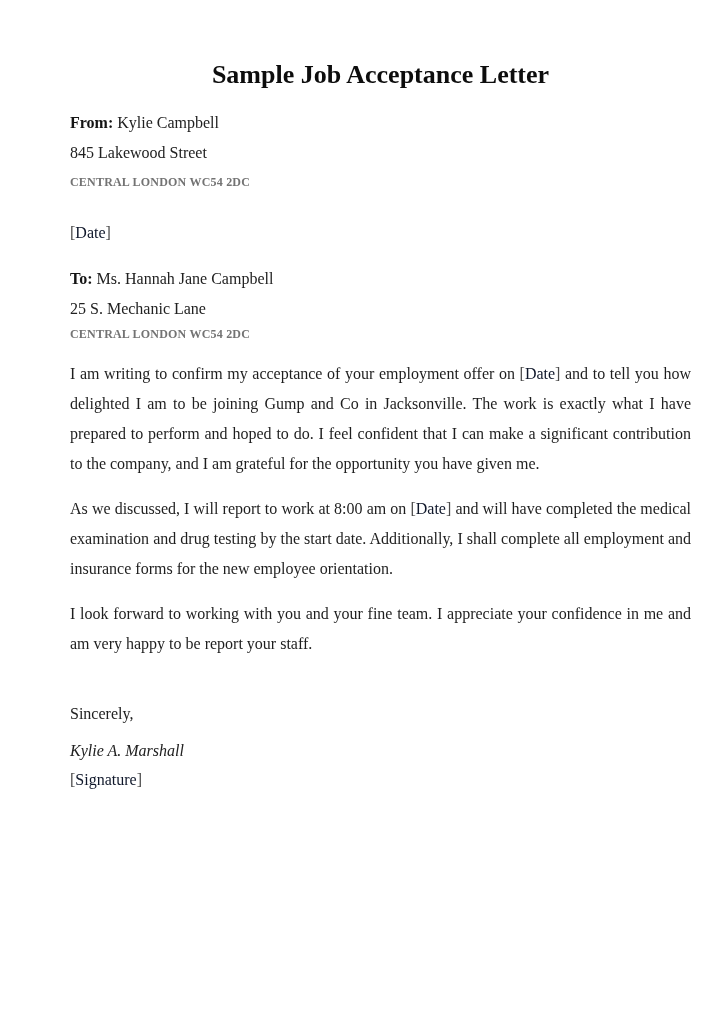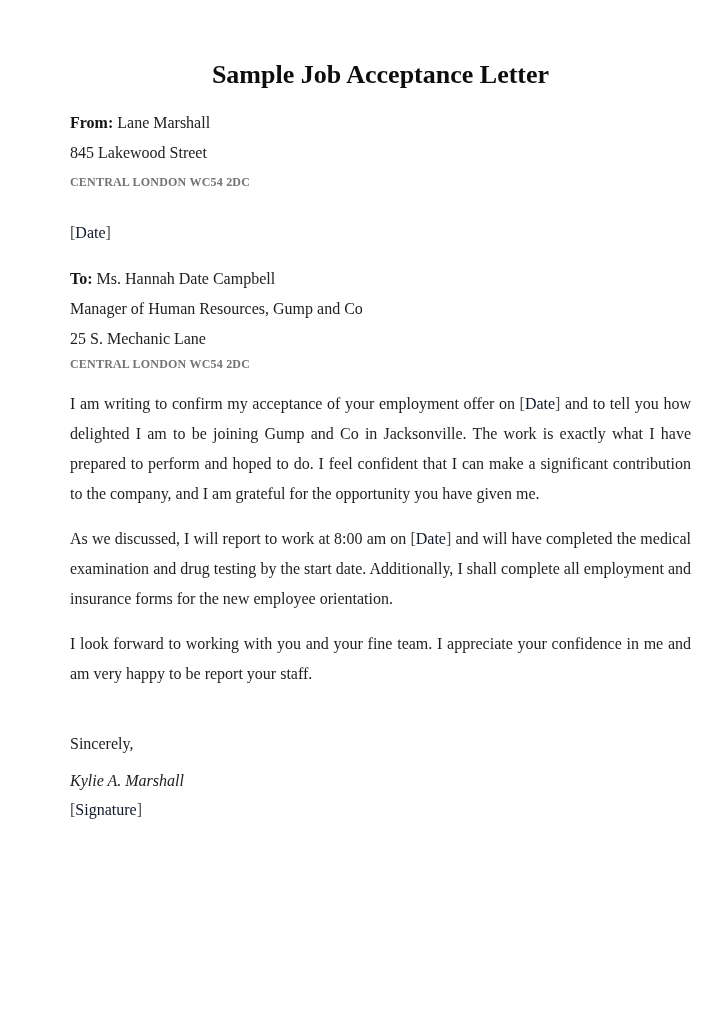--- a/index.html
+++ b/index.html
@@ -64,31 +64,30 @@
   .sig-name { margin-top: 15px; font-style: italic; }
   .sig-line { margin-top: 7px; }
 </style>
 </head>
 <body>
 
 <div class="page">
 
   <h1 class="title">Sample Job Acceptance Letter</h1>
 
-  <p class="line"><span class="bold">From:</span><span> Lane Marshall</span></p>
+  <p class="line"><span class="bold">From:</span><span> Kylie Campbell</span></p>
 
   <p class="line">845 Lakewood Street</p>
 
   <p class="caps-line">CENTRAL LONDON WC54 2DC</p>
 
   <p class="date-line"><span class="bracket">[</span><span class="ph-label">Date</span><span class="bracket">]</span></p>
 
-  <p class="line to-first"><span class="bold">To:</span><span> Ms. Hannah Date Campbell</span></p>
+  <p class="line to-first"><span class="bold">To:</span><span> Ms. Hannah Jane Campbell</span></p>
 
-  <p class="line">Manager of Human Resources, Gump and Co</p>
 
   <p class="line addr-last">25 S. Mechanic Lane</p>
 
   <p class="caps-line">CENTRAL LONDON WC54 2DC</p>
 
 
   <p class="para"><span>I am writing to confirm my acceptance of your employment offer on </span><span><span class="bracket">[</span><span class="ph-label">Date</span><span class="bracket">]</span></span><span> and to tell you how delighted I am to be joining Gump and Co in Jacksonville. The work is exactly what I have prepared to perform and hoped to do. I feel confident that I can make a significant contribution to the company, and I am grateful for the opportunity you have given me.</span></p>
 
   <p class="para"><span>As we discussed, I will report to work at 8:00 am on </span><span><span class="bracket">[</span><span class="ph-label">Date</span><span class="bracket">]</span></span><span> and will have completed the medical examination and drug testing by the start date. Additionally, I shall complete all employment and insurance forms for the new employee orientation.</span></p>
 

